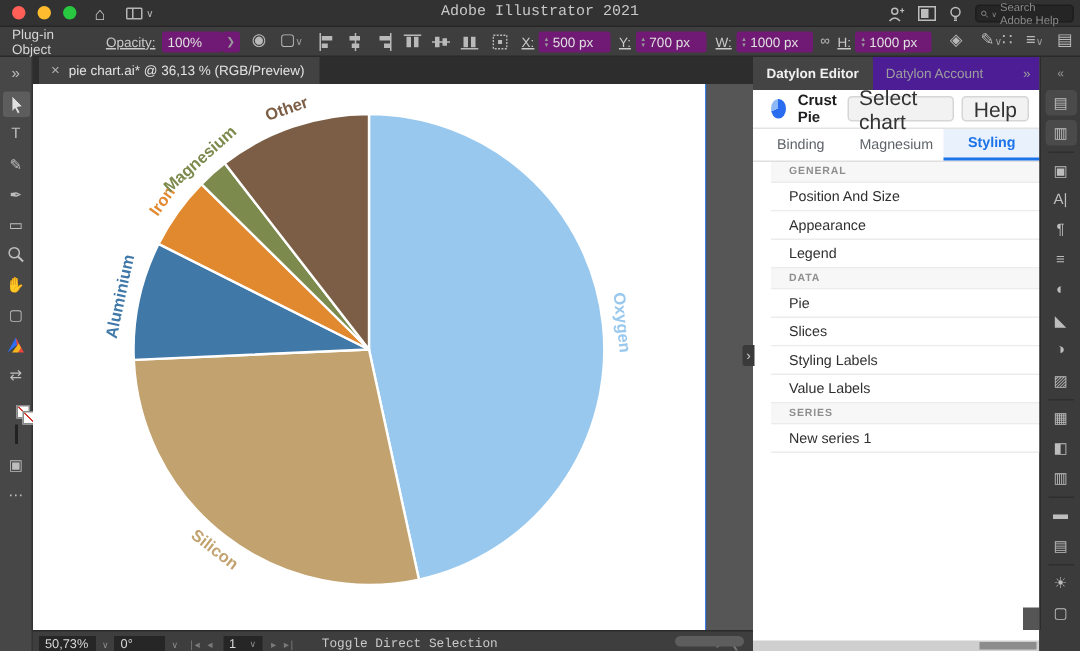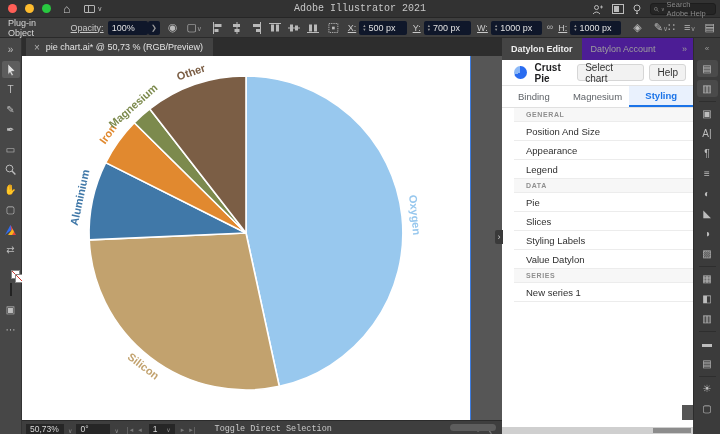--- a/index.html
+++ b/index.html
@@ -20,21 +20,21 @@
   #tb-title { position:absolute; left:0; right:0; text-align:center; color:#c8c8c8; font-size:10px; pointer-events:none;font-family:Liberation Mono, monospace;}
   #tb-right { position:absolute; right:4px; top:0; height:18px; display:flex; align-items:center; gap:9px;}
   #tb-right svg { display:block; }
   #searchbox { width:66px; height:12px; background:#252525; border:1px solid #1d1d1d; border-radius:3px;
     display:flex; align-items:center; gap:2px; padding:0 3px; color:#8a8a8a; font-size:7.5px; }
   
   #controlbar { position:absolute; left:0; top:18px; width:720px; height:20px; background:#3e3e3e;
     border-bottom:1px solid #2a2a2a; display:flex; align-items:center; color:#cfcfcf; font-size:9px; }
   .cb-label { color:#d6d6d6; }
   .cb-link { text-decoration:underline; color:#c9c9c9; }
-  .cb-box { background:#0f172a; border-radius:2px; height:14px; display:flex; align-items:center;
+  .cb-box { background:#701a75; border-radius:2px; height:14px; display:flex; align-items:center;
     padding:0 4px; color:#e0e0e0; gap:3px; }
   .stp { display:flex; flex-direction:column; font-size:4.5px; line-height:4px; color:#9a9a9a; }
   .cb-ic { color:#b9b9b9; font-size:11px; line-height:1; }
   .chev { color:#9a9a9a; font-size:7px; }
   .alnsvg { display:block; }
   
   #tools { position:absolute; left:0; top:38px; width:22px; height:396px; background:#474747;
     border-right:1px solid #333; display:flex; flex-direction:column; align-items:center; }
   #tools .tool { width:18px; height:17px; display:flex; align-items:center; justify-content:center;
     color:#bdbdbd; font-size:10px; margin-top:3px; border-radius:2px; }
@@ -68,21 +68,21 @@
   #panel-tabs { position:absolute; left:0; top:0; width:191px; height:22px; background:#4c1d95;
     display:flex; align-items:center; color:#9e9e9e; font-size:9px; }
   #panel-tabs .ptab { padding:0 9px; height:22px; display:flex; align-items:center; }
   #panel-tabs .ptab.active { color:#f0f0f0; font-weight:bold; background:#444; }
   #panel-tabs .ppchev { position:absolute; right:6px; color:#9e9e9e; font-size:9px; }
   #panel-header { position:absolute; left:0; top:22px; width:191px; height:26px; background:#fff;
     border-bottom:1px solid #e3e3e3; display:flex; align-items:center; }
   #plogo { width:13px; height:13px; border-radius:50%; margin-left:12px;
     background:conic-gradient(#2a6cf0 0deg 250deg, #8db9f7 250deg 360deg); }
   #pname { font-size:10px; font-weight:bold; color:#1d1d1f; margin-left:8px; }
-  .pbtn { height:17px; border:1px solid #d6d6d6; background:#f2f2f2; border-radius:3px; font-size:10px;
+  .pbtn { height:17px; border:1px solid #d6d6d6; background:#f2f2f2; border-radius:3px; font-size:14px;
     color:#333; display:flex; align-items:center; padding:0 7px; }
   #btn-select { margin-left:auto; }
   #btn-help { margin-left:5px; margin-right:7px;text-align:center; }
   #panel-nav { position:absolute; left:0; top:48px; width:191px; height:22px; border-bottom:1px solid #e0e0e0;
     display:flex; font-size:9.5px; color:#5f6368; }
   #panel-nav .ntab { flex:1; display:flex; align-items:center; justify-content:center; }
   #panel-nav .ntab.active { color:#1a73e8; font-weight:bold; background:#e9f1fd; border-bottom:2px solid #1a73e8; }
   #panel-list { position:absolute; left:12px; top:70px; width:227px; }
   .sec-h { height:14px; background:#f7f7f7; border-bottom:1px solid #ececec; display:flex; align-items:center;
     font-size:7px; font-weight:bold; letter-spacing:.6px; color:#8f8f8f; padding-left:12px; }
@@ -218,21 +218,21 @@
     <span class="cb-ic" style="margin-left:12px">◈</span>
     <span class="cb-ic" style="margin-left:12px">✎<span class="chev">∨</span></span>
     <span class="cb-ic" style="margin-left:auto">∷</span>
     <span class="cb-ic" style="margin-left:9px">≡<span class="chev">∨</span></span>
     <span class="cb-ic" style="margin-left:9px; margin-right:5px">▤</span>
   </div>
 
   <div id="tabbar">
     <div id="doc-tab">
       <span class="x">×</span>
-      <span>pie chart.ai* @ 50,73 % (RGB/Preview)</span>
+      <span>pie chart.ai* @ 36,13 % (RGB/Preview)</span>
     </div>
   </div>
 
   <div id="tools">
       <div class="tool">»</div>
       <div class="tool active">
         <span>
           <svg width="12" height="13" viewBox="0 0 12 13">
             <path d="M3,1 L10,8 L6.5,8.6 L8.4,12 L6.8,12.8 L5,9.4 L3,11.4 Z" fill="#e0e0e0" stroke="#555" stroke-width="0.5"></path>
           </svg>
@@ -361,21 +361,21 @@
         </div>
       <div class="prow">
           <span>Styling Labels</span>
         <span class="reye"><svg width="12" height="9" viewBox="0 0 12 9">
               <path d="M1,4.5 Q6,-0.5 11,4.5 Q6,9.5 1,4.5 Z" fill="none" stroke="#555"></path>
               <circle cx="6" cy="4.5" r="1.6" fill="#555"></circle>
             </svg></span>
         <span class="rchev">›</span>
         </div>
       <div class="prow">
-          <span>Value Datylon</span>
+          <span>Value Labels</span>
         <span class="reye"><svg width="12" height="9" viewBox="0 0 12 9">
               <path d="M1,4.5 Q6,-0.5 11,4.5 Q6,9.5 1,4.5 Z" fill="none" stroke="#8b8b8b"></path>
               <circle cx="6" cy="4.5" r="1.6" fill="#8b8b8b"></circle>
               <path d="M1.5,8 L10.5,1" stroke="#8b8b8b"></path>
             </svg></span>
         <span class="rchev">›</span>
         </div>
       <div class="sec-h">SERIES</div>
       <div class="prow">
           <span>New series 1</span>

